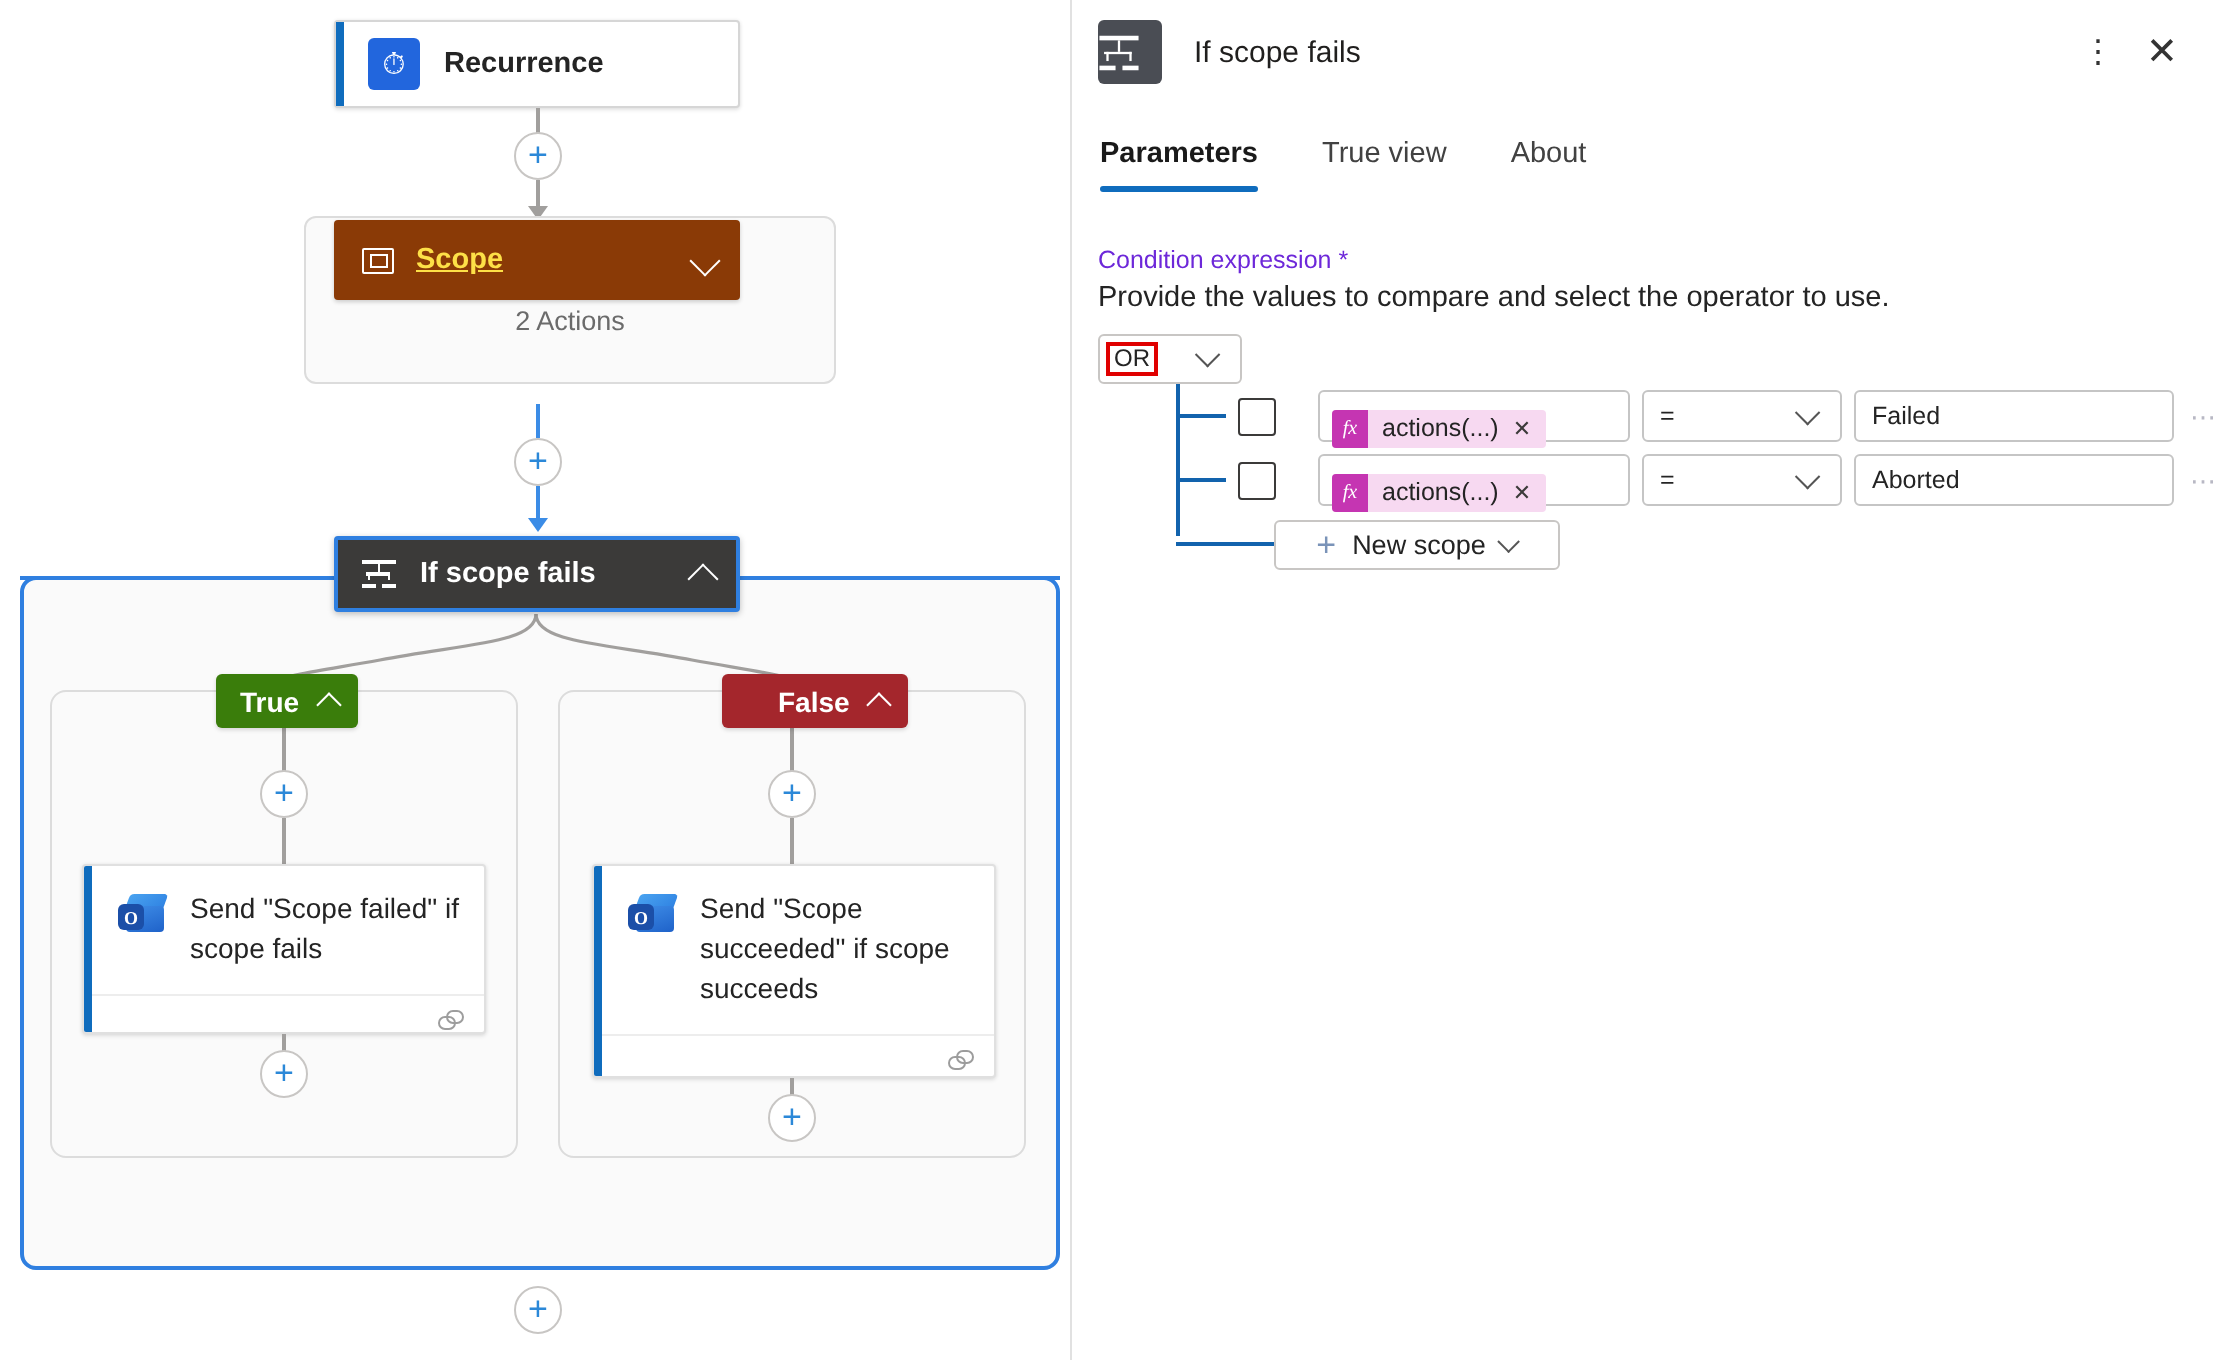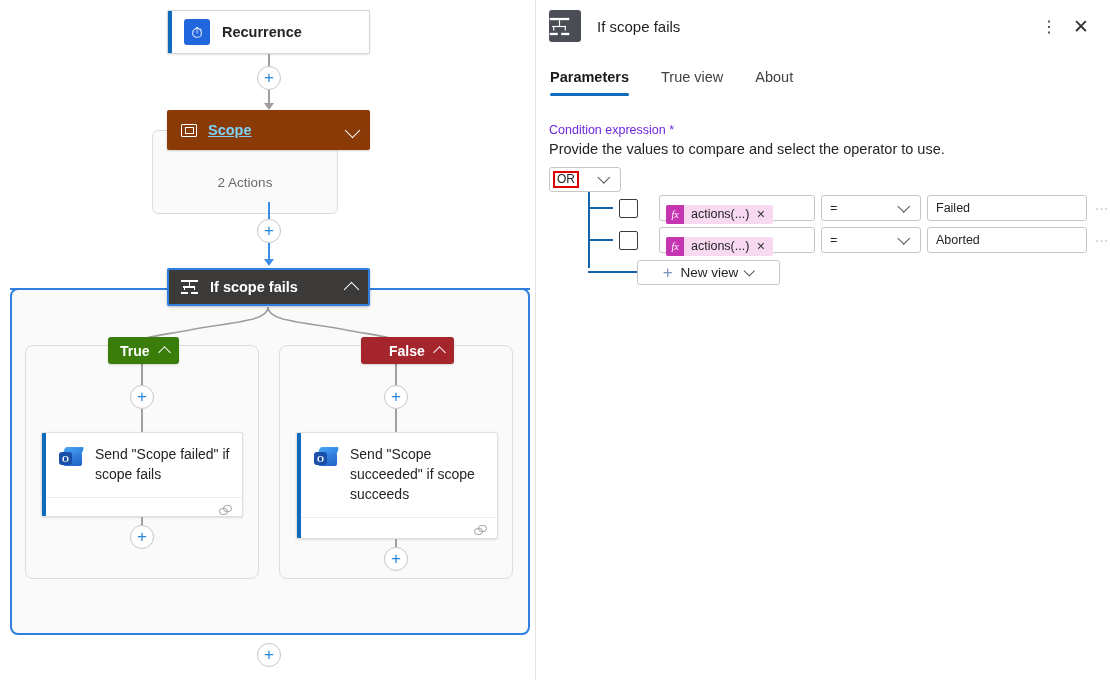--- a/index.html
+++ b/index.html
@@ -70,35 +70,35 @@
     padding-left: 16px; gap: 12px;
   }
   .icon-recurrence {
     width: 26px; height: 26px; border-radius: 3px; background: #2266dd;
     display: flex; align-items: center; justify-content: center;
     color: #fff; font-size: 15px; line-height: 1;
   }
 
   
   #scope-container {
-    position: absolute; left: 152px; top: 130px;
-    width: 186px; height: 84px;
+    position: absolute; left: 152px; top: 108px;
+    width: 266px; height: 84px;
     border: 1px solid #dcdcdc; border-radius: 6px; background: #fafafa;
   }
   #scope-actions {
     position: absolute; left: 0; right: 0; top: 44px;
     text-align: center; font-size: 13.5px; color: #6b6b6b;
   }
   #node-scope {
     left: 167px; top: 110px; width: 203px; height: 40px;
     background: #8a3a06; border: none; border-radius: 2px;
     padding: 0 12px 0 14px;
     box-shadow: 0 1px 2px rgba(0,0,0,.18);
   }
-  #node-scope .node-title { color: #7dd3fc; text-decoration: underline; }
+  #node-scope .node-title { color: #fde047; text-decoration: underline; }
   .icon-scope {
     width: 16px; height: 13px; border: 1.6px solid #fff; border-radius: 1px;
     margin-right: 11px; position: relative; flex: none;
   }
   .icon-scope::after {
     content: ""; position: absolute; left: 2.5px; top: 2px;
     right: 2.5px; bottom: 2px; border: 1.4px solid #fff;
   }
   .chev {
     margin-left: auto; width: 11px; height: 11px;
@@ -524,17 +524,17 @@
       <span class="dd-chev"></span>
     </div>
     <div class="val-field" style="margin-left:6px;">
       <span>Aborted</span>
     </div>
     <div class="row-more" style="margin-left:5px;">⋯</div>
   </div>
 
   <div id="new-item">
     <span class="ni-plus">+</span>
-    <span>New view</span>
+    <span>New scope</span>
     <span class="dd-chev"></span>
   </div>
 
 </div>
 
 </body></html>

